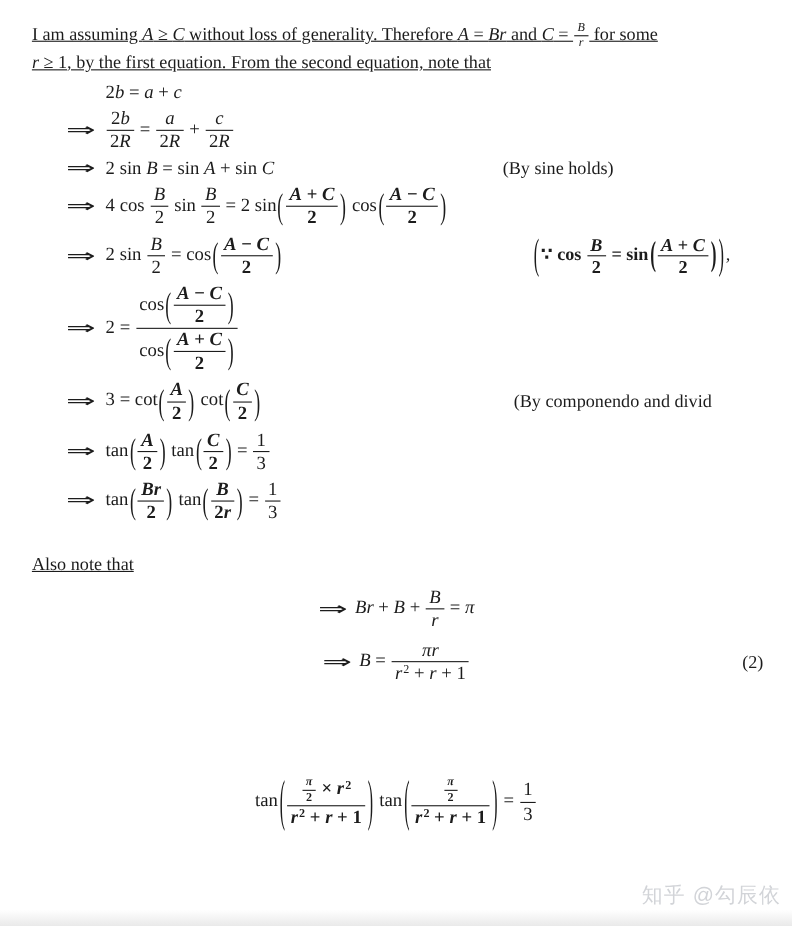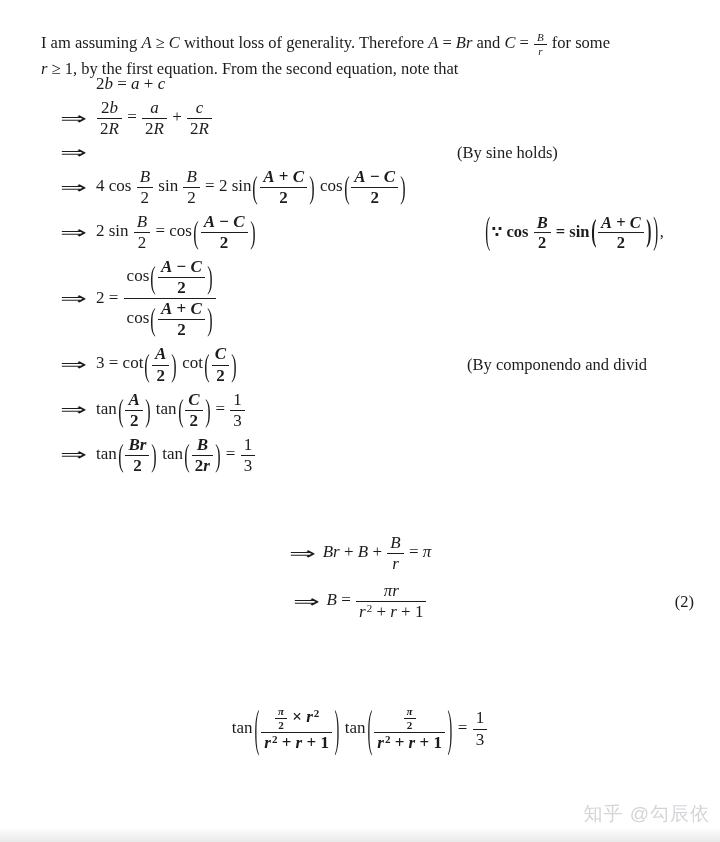--- a/index.html
+++ b/index.html
@@ -11,21 +11,21 @@
   .page{position:relative;width:720px;height:842px;}
   .sec{position:absolute;left:0;right:0;}
   #intro{top:15px;}
   #block1{top:74px;}
   #also-note{top:497px;}
   #block2{top:533px;}
   #using{top:664px;}
   #block3{top:692px;}
   #conclusion{top:776px;}
 
-  .prose{font-size:16.5px;line-height:1.46;margin:16px;padding:0 25px;}
+  .prose{font-size:16.5px;line-height:1.46;margin:4px;padding:0 25px;text-decoration:underline;}
   .it{font-style:italic;}
   .rm{font-style:normal;}
   .sym{font-family:"DejaVu Sans","Liberation Sans",sans-serif;font-size:.95em;}
 
   
   .eqblock{padding-left:60px;font-size:17px;}
   .eqrow{display:flex;align-items:center;position:relative;margin:0 0 4px 0;}
   .ceq{display:flex;align-items:center;justify-content:center;position:relative;margin:0 0 7px 0;font-size:17px;}
   .arrowcell{width:36px;flex:0 0 36px;}
   .ceq .arrowcell{width:34px;flex:0 0 34px;}
@@ -82,20 +82,21 @@
       <div class="eqrow">
         <span class="arrowcell"></span>
         <span class="eqcontent">2<span class="it">b</span> = <span class="it">a</span> + <span class="it">c</span></span>
       </div>
       <div class="eqrow">
         <span class="arrowcell"><span class="arrow">⇒</span></span>
         <span class="eqcontent"><span class="frac"><span class="fn">2<span class="it">b</span></span><span class="fd">2<span class="it">R</span></span></span> = <span class="frac"><span class="fn"><span class="it">a</span></span><span class="fd">2<span class="it">R</span></span></span> + <span class="frac"><span class="fn"><span class="it">c</span></span><span class="fd">2<span class="it">R</span></span></span></span>
       </div>
       <div class="eqrow">
         <span class="arrowcell"><span class="arrow">⇒</span></span>
+        <span class="eqcontent">2 <span class="rm">sin</span> <span class="it">B</span> = <span class="rm">sin</span> <span class="it">A</span> + <span class="rm">sin</span> <span class="it">C</span></span>
         <span class="note"><span class="rm">(By sine holds)</span></span>
       </div>
       <div class="eqrow">
         <span class="arrowcell"><span class="arrow">⇒</span></span>
         <span class="eqcontent">4 <span class="rm">cos</span> <span class="frac"><span class="fn"><span class="it">B</span></span><span class="fd">2</span></span> <span class="rm">sin</span> <span class="frac"><span class="fn"><span class="it">B</span></span><span class="fd">2</span></span> = 2 <span class="rm">sin</span><span class="par">
             <span class="pg d1">(</span>
             <span class="parin"><span class="frac"><span class="fn"><span class="it">A</span> + <span class="it">C</span></span><span class="fd">2</span></span></span>
             <span class="pg d1">)</span>
           </span> <span class="rm">cos</span><span class="par">
             <span class="pg d1">(</span>
@@ -164,20 +165,21 @@
             <span class="parin"><span class="frac"><span class="fn"><span class="it">Br</span></span><span class="fd">2</span></span></span>
             <span class="pg d1">)</span>
           </span> <span class="rm">tan</span><span class="par">
             <span class="pg d1">(</span>
             <span class="parin"><span class="frac"><span class="fn"><span class="it">B</span></span><span class="fd">2<span class="it">r</span></span></span></span>
             <span class="pg d1">)</span>
           </span> = <span class="frac"><span class="fn">1</span><span class="fd">3</span></span></span>
       </div>
     </div>
 
+  <p class="prose sec" id="also-note">Also note that</p>
 
   <div class="sec" id="block2">
       <div class="ceq">
         <span class="arrowcell"><span class="arrow">⇒</span></span>
         <span class="eqcontent"><span class="it">Br</span> + <span class="it">B</span> + <span class="frac"><span class="fn"><span class="it">B</span></span><span class="fd"><span class="it">r</span></span></span> = <span class="it">π</span></span>
       </div>
       <div class="ceq">
         <span class="arrowcell"><span class="arrow">⇒</span></span>
         <span class="eqcontent"><span class="it">B</span> = <span class="frac"><span class="fn"><span class="it">πr</span></span><span class="fd"><span class="it">r</span><span class="msup">2</span> + <span class="it">r</span> + 1</span></span></span>
         <span class="eqnum">(2)</span>

